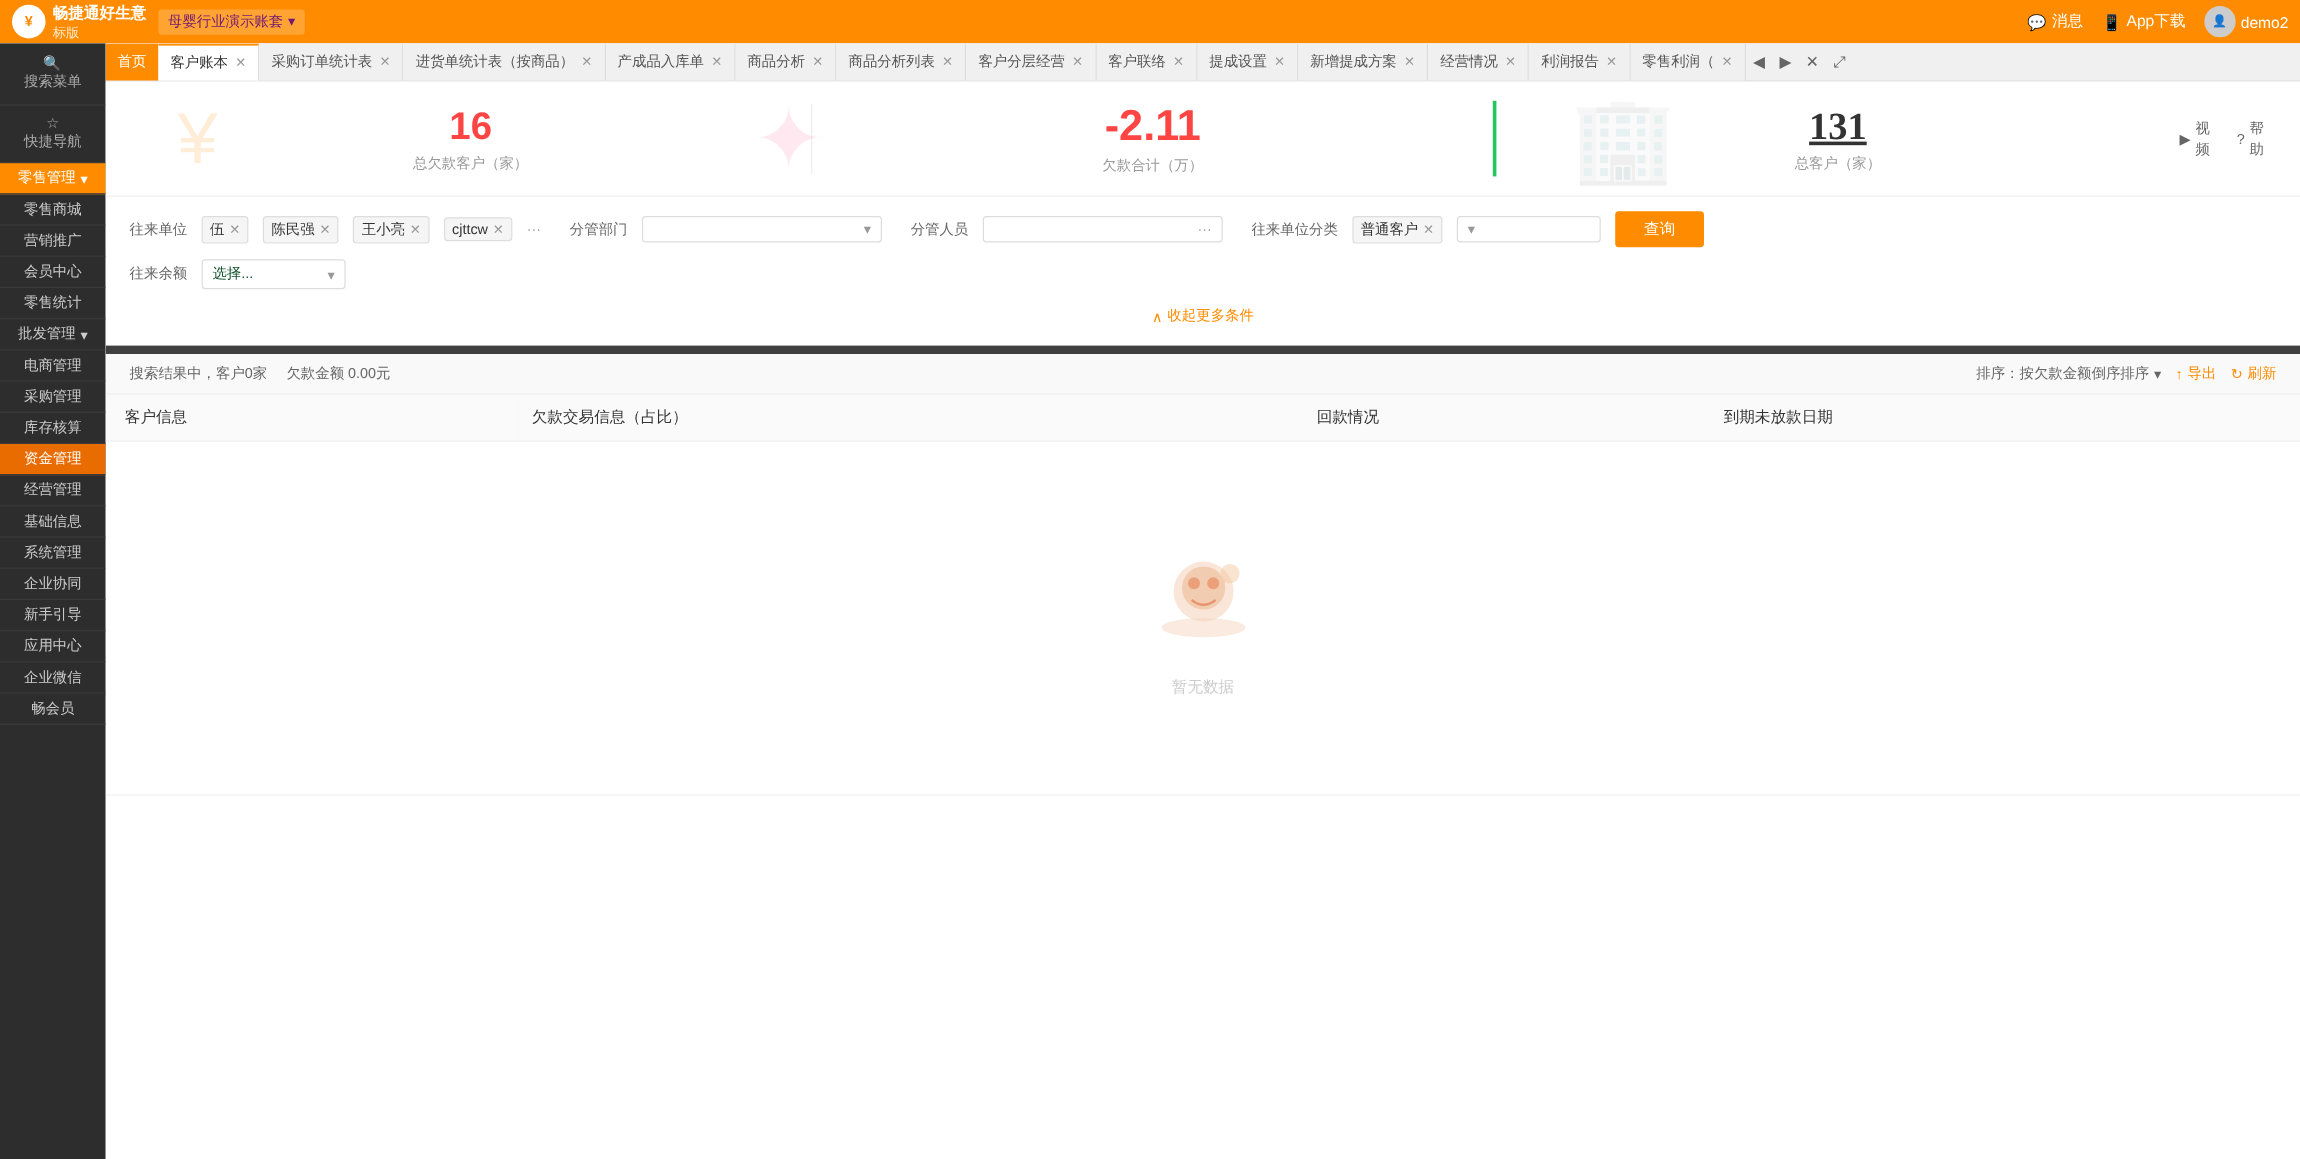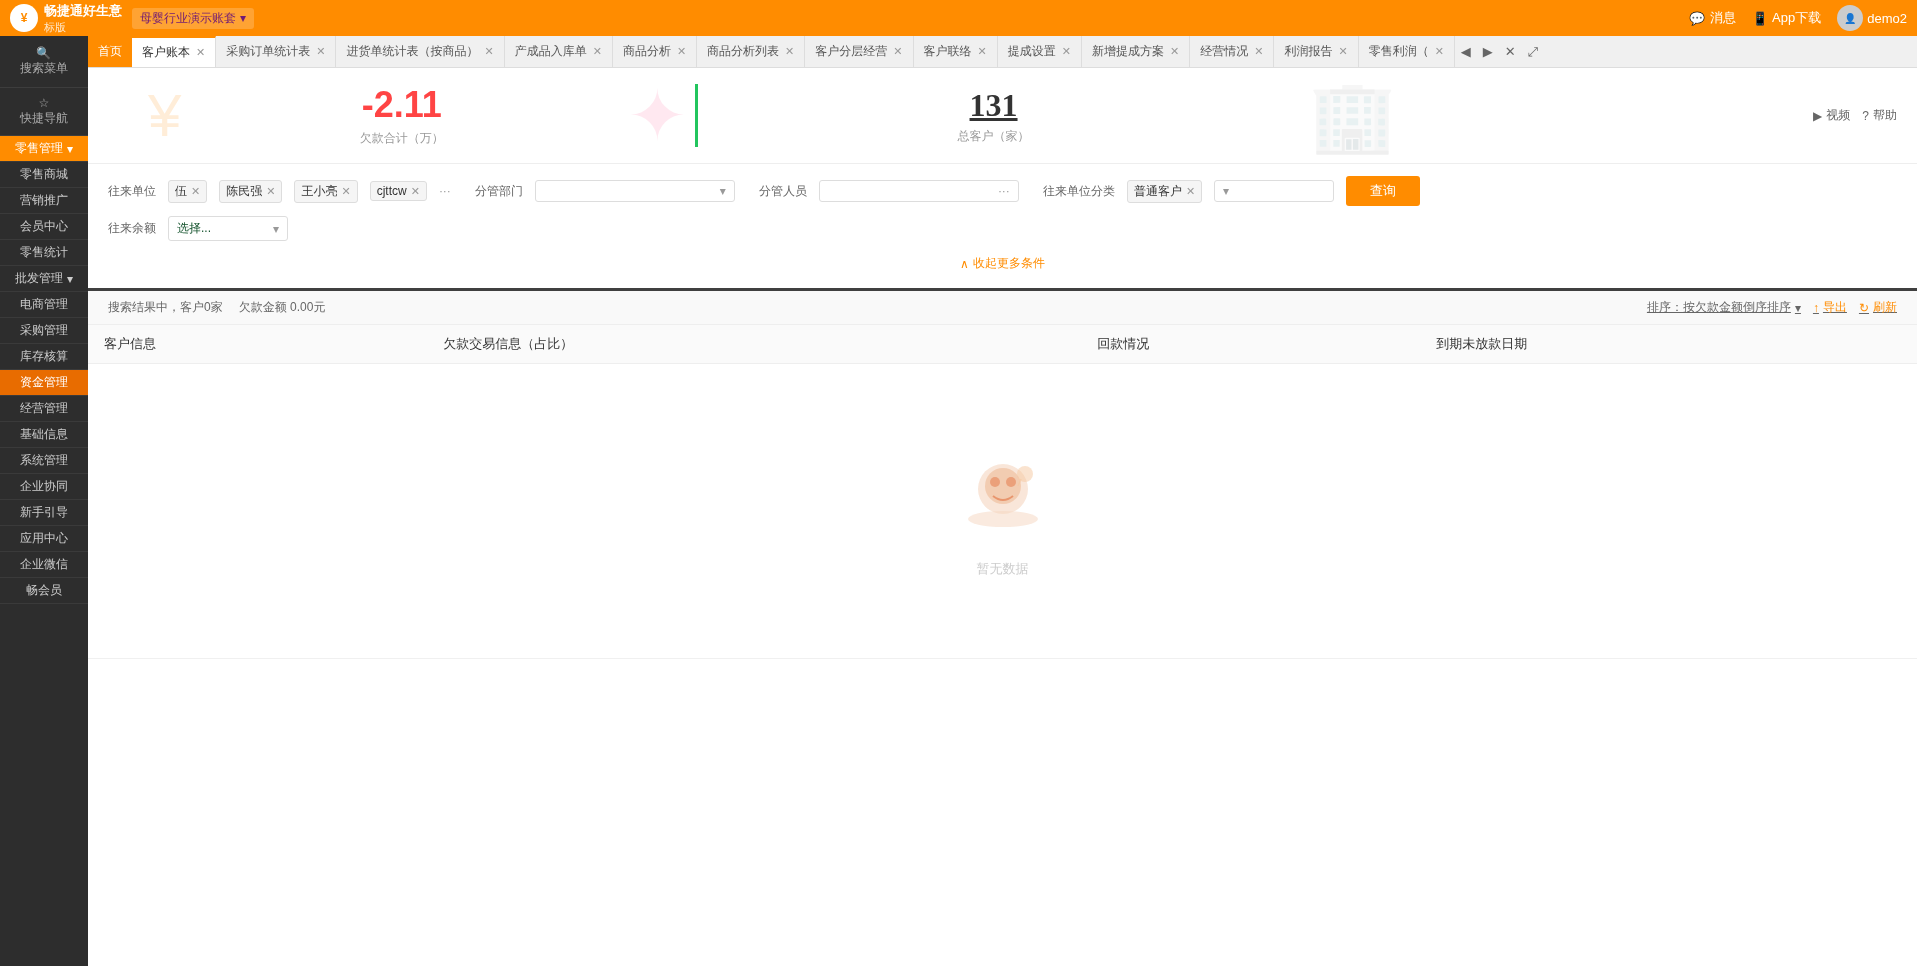--- a/index.html
+++ b/index.html
@@ -42,33 +42,33 @@
     .stat-number.black { color: #333; text-decoration: underline; font-family: Liberation Serif, serif; }
     .stat-label { font-size: 12px; color: #999; margin-top: 4px; }
     .stat-icon { position: absolute; opacity: 0.15; font-size: 60px; }
     .stat-icon-1 { left: 60px; color: #ff8c00; }
     .stat-icon-2 { left: 540px; color: #ff6b9d; }
     .stat-icon-3 { right: 520px; color: #87ceeb; }
     .help-links { margin-left: auto; display: flex; align-items: center; gap: 12px; font-size: 12px; color: #666; }
     .help-link { display: flex; align-items: center; gap: 4px; cursor: pointer; }
 
     
-    .filter-section { padding: 12px 20px; background: #fff; border-bottom: 3px solid #404040; }
+    .filter-section { padding: 12px 20px; background: #fff; border-bottom: 7px solid #404040; }
     .filter-row { display: flex; align-items: center; gap: 12px; margin-bottom: 10px; flex-wrap: wrap; }
     .filter-label { color: #666; font-size: 12px; white-space: nowrap; }
     .filter-tag { background: #f5f5f5; border: 1px solid #ddd; border-radius: 3px; padding: 2px 6px; font-size: 12px; display: flex; align-items: center; gap: 4px; }
     .filter-tag-close { color: #999; cursor: pointer; font-size: 11px; }
     .filter-more { color: #999; cursor: pointer; font-size: 12px; }
     .filter-dropdown { border: 1px solid #ddd; border-radius: 3px; padding: 3px 8px; font-size: 12px; display: flex; align-items: center; gap: 6px; cursor: pointer; min-width: 120px; color: #999; background: #fff; }
     .filter-dropdown-large { min-width: 200px; }
     .collapse-btn { display: flex; align-items: center; gap: 4px; color: #ff8c00; font-size: 12px; cursor: pointer; justify-content: center; padding: 4px; }
 
     
     .results-bar { display: flex; align-items: center; padding: 8px 20px; background: #f9f9f9; border-bottom: 1px solid #eee; font-size: 12px; color: #666; }
-    .results-right { margin-left: auto; display: flex; align-items: center; gap: 12px; text-decoration: underline; }
+    .results-right { margin-left: auto; display: flex; align-items: center; gap: 12px; }
     .sort-btn { display: flex; align-items: center; gap: 4px; cursor: pointer; color: #666; }
     .action-btn { display: flex; align-items: center; gap: 4px; cursor: pointer; color: #ff8c00; }
 
     
     .data-table { width: 100%; border-collapse: collapse; }
     .data-table th { padding: 10px 16px; text-align: left; font-size: 13px; color: #333; font-weight: normal; border-bottom: 1px solid #eee; background: #fafafa; }
     .data-table td { padding: 12px 16px; border-bottom: 1px solid #f0f0f0; font-size: 12px; color: #666; }
 
     
     .empty-state { display: flex; flex-direction: column; align-items: center; justify-content: center; padding: 80px 20px; color: #ccc; font-size: 13px; }
@@ -247,20 +247,24 @@
       </div>
 
       <div class="main-content">
 
         <div class="stats-section">
 
           <div class="stat-icon stat-icon-1">¥</div>
           <div class="stat-icon stat-icon-2" style="font-size:70px;">✦</div>
           <div class="stat-icon stat-icon-3" style="font-size:70px;">🏢</div>
 
+          <div style="width:33%;display:flex;flex-direction:column;align-items:center;border-right:1px solid #eee;padding:0 20px;">
+            <div class="stat-number">16</div>
+            <div class="stat-label">总欠款客户（家）</div>
+          </div>
 
           <div style="width:33%;display:flex;flex-direction:column;align-items:center;border-right:3px solid #22c55e;padding:0 20px;">
             <div class="stat-number" style="font-size:36px;font-weight:bold;color:#ff4444;">-2.11</div>
             <div class="stat-label">欠款合计（万）</div>
           </div>
 
           <div style="width:33%;display:flex;flex-direction:column;align-items:center;padding:0 20px;">
             <div class="stat-number black" style="font-size:32px;color:#333;text-decoration:underline;">131</div>
             <div class="stat-label">总客户（家）</div>
           </div>

